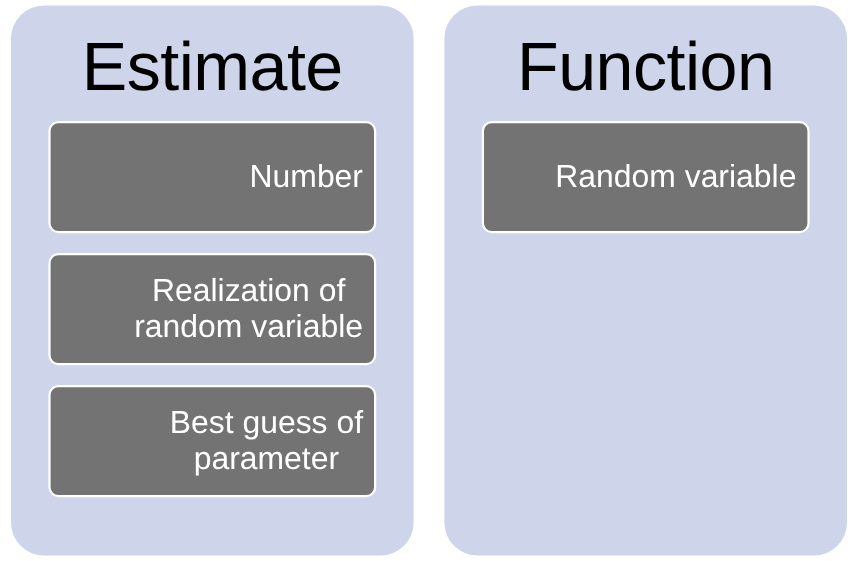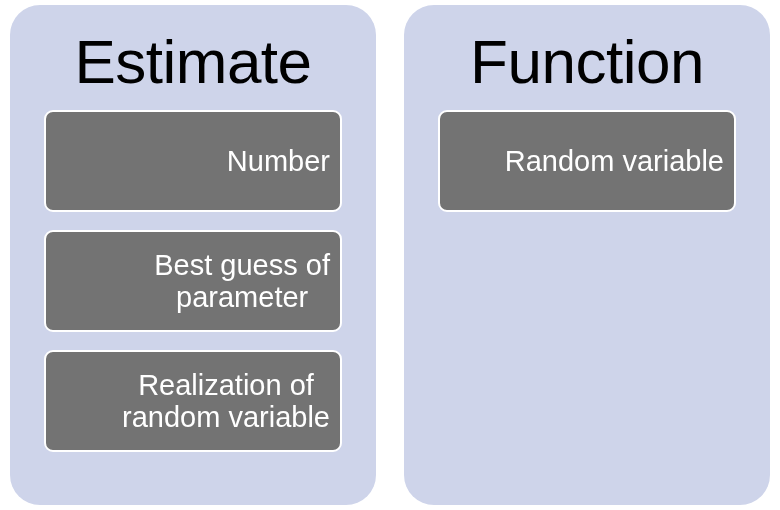--- a/index.html
+++ b/index.html
@@ -86,26 +86,26 @@
 
 <div id="diagram">
 
   <div class="concept-card">
     <div class="card-title">Estimate</div>
     <div class="attribute-list">
       <div class="attribute-box">
         <span class="attribute-label">Number</span>
       </div>
       <div class="attribute-box">
+        <span class="attribute-label">Realization of
+random variable</span>
+      </div>
+      <div class="attribute-box">
         <span class="attribute-label">Best guess of
 parameter</span>
-      </div>
-      <div class="attribute-box">
-        <span class="attribute-label">Realization of
-random variable</span>
       </div>
     </div>
   </div>
 
   <div class="concept-card">
     <div class="card-title">Function</div>
     <div class="attribute-list">
       <div class="attribute-box">
         <span class="attribute-label">Random variable</span>
       </div>

